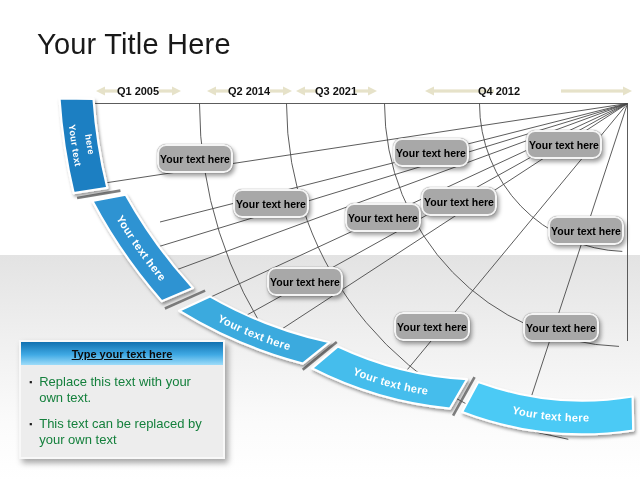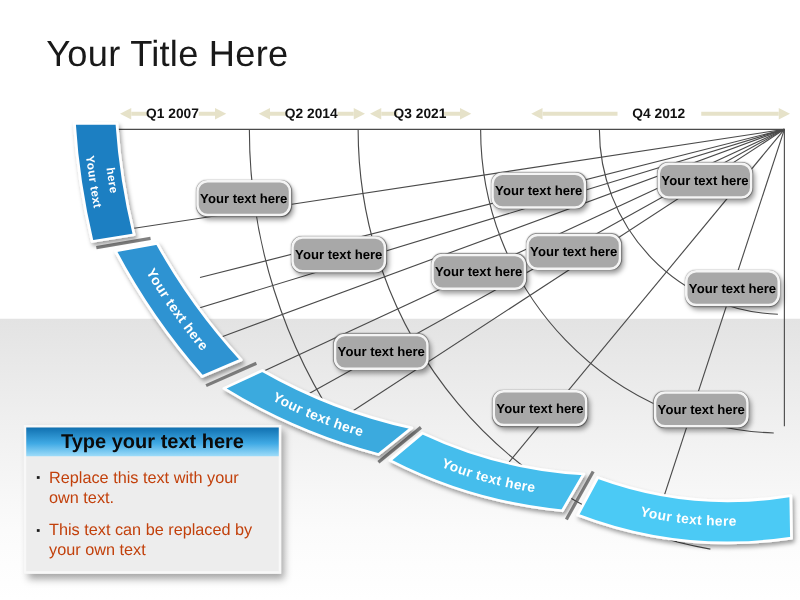--- a/index.html
+++ b/index.html
@@ -29,26 +29,26 @@
   }
   .gbox span{font-size:10.5px;font-weight:bold;color:#000;white-space:nowrap;}
   .callout{
     position:absolute;left:19px;top:340px;width:206px;height:119px;box-sizing:border-box;
     border:2px solid #f8f8f8;box-shadow:3px 4px 6px rgba(0,0,0,0.35);
     background:var(--body-bg,#ededed);
   }
   .callout-header{
     height:23px;display:flex;align-items:center;justify-content:center;
     background:linear-gradient(180deg,var(--hg0,#1070b0) 0%,var(--hg1,#3fa9e4) 55%,var(--hg2,#9edcf9) 100%);
-    font-size:16px;font-weight:bold;color:#0b0b0b;
+    font-size:11px;font-weight:bold;color:#0b0b0b;text-decoration:underline;
   }
   .callout-body{padding:9px 8px 0 8px;}
   .bullet{display:flex;gap:7px;margin-bottom:9px;}
   .bullet .marker{font-size:9px;line-height:1;margin-top:4px;color:#1a1a1a;}
-  .bullet .btext{font-size:13px;line-height:1.25;color:#c2410c;}
+  .bullet .btext{font-size:13px;line-height:1.25;color:#15803d;}
 </style>
 </head>
 <body>
 
 <div class="slide">
   <div class="bg-band"></div>
 
   <svg id="diagram-svg" viewBox="0 0 640 480" xmlns="http://www.w3.org/2000/svg">
       <defs>
         <filter id="bshadow" x="-20%" y="-20%" width="150%" height="150%">
@@ -140,24 +140,24 @@
         </g>
         <g>
           <polygon points="632,91 623,86.4 623,95.6"></polygon>
           <rect x="561" y="89.4" width="62" height="3.2"></rect>
         </g>
       </g>
     </svg>
 
   <h1 class="title">Your Title Here</h1>
 
-  <div class="qlabel" style="left:138px">Q1 2007</div>
+  <div class="qlabel" style="left:138px">Q1 2005</div>
   <div class="qlabel" style="left:249px">Q2 2014</div>
   <div class="qlabel" style="left:336px">Q3 2021</div>
-  <div class="qlabel" style="left:527px">Q4 2012</div>
+  <div class="qlabel" style="left:499px">Q4 2012</div>
 
   <div class="gbox" style="left:157px;top:144px">
       <span>Your text here</span>
     </div>
   <div class="gbox" style="left:233px;top:189px">
       <span>Your text here</span>
     </div>
   <div class="gbox" style="left:345px;top:203px">
       <span>Your text here</span>
     </div>

